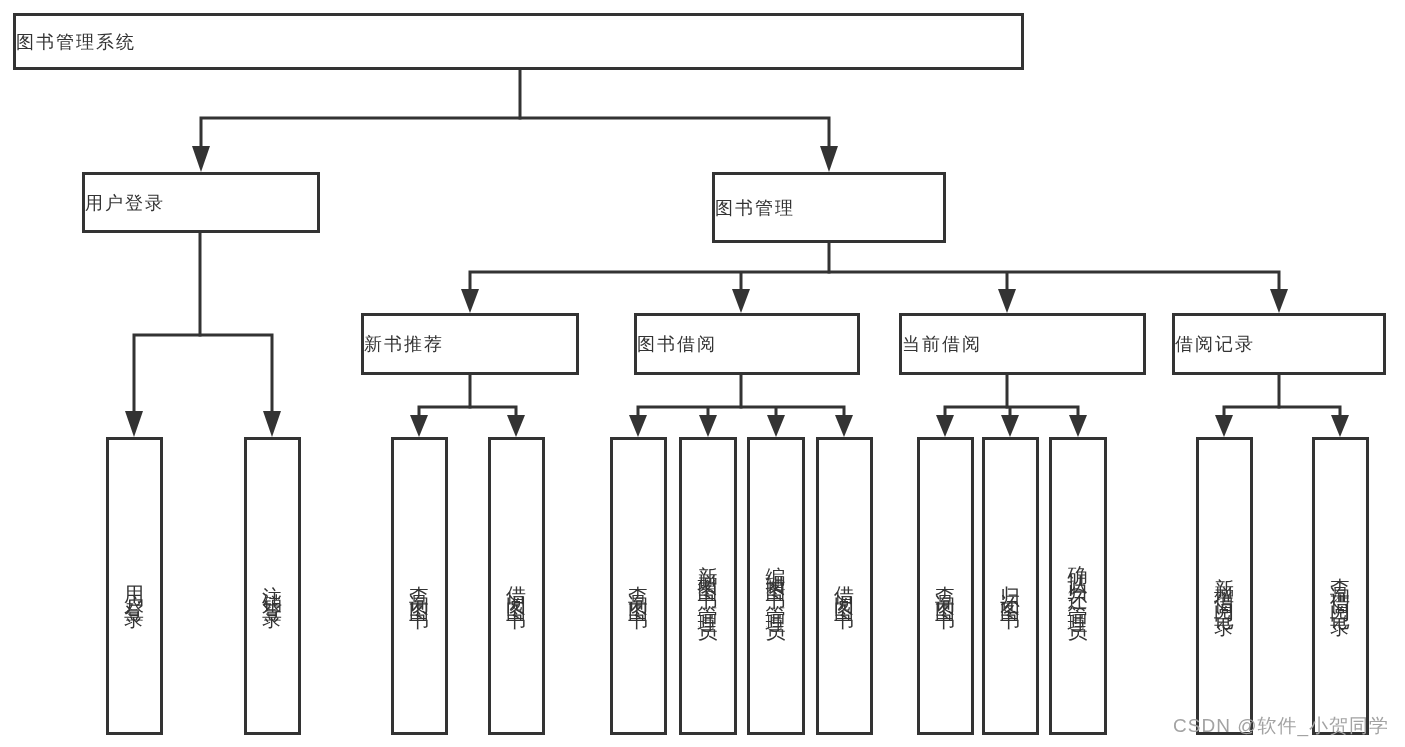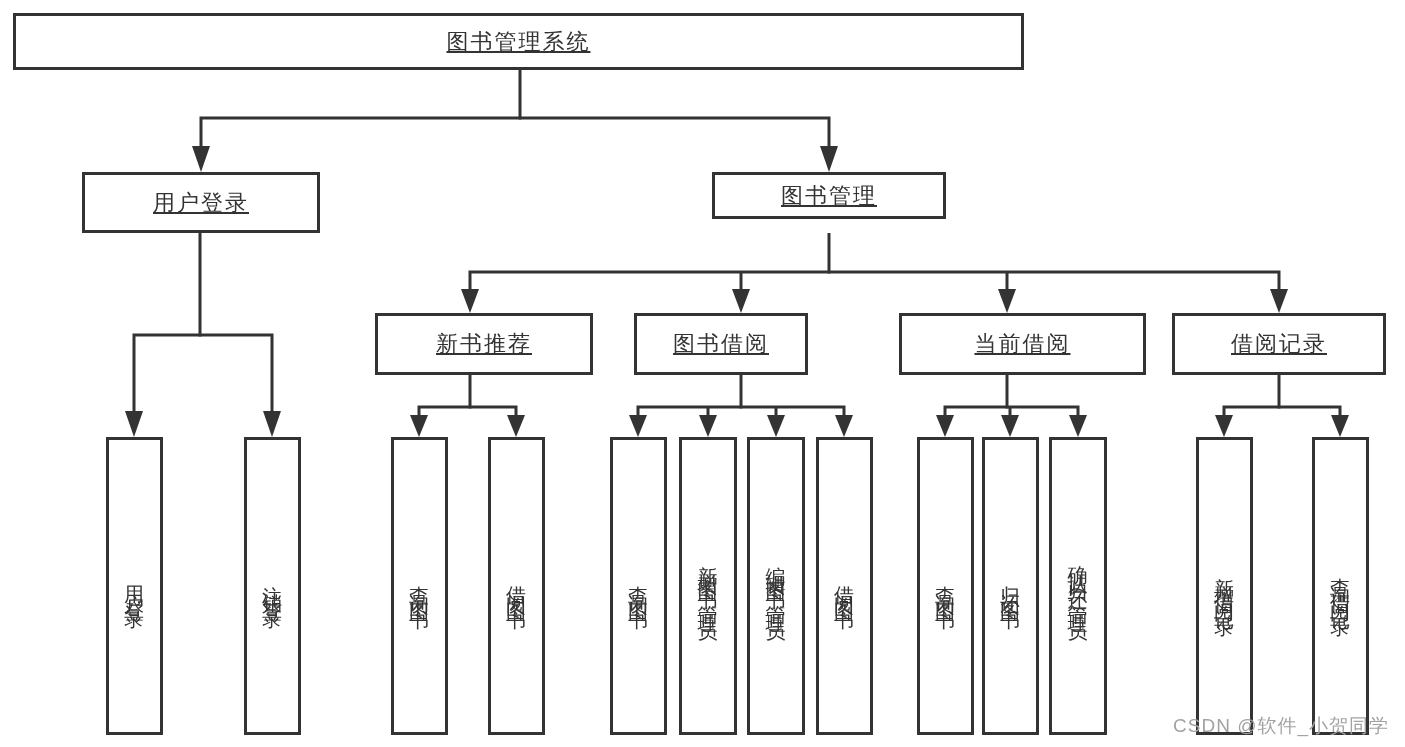--- a/index.html
+++ b/index.html
@@ -15,24 +15,23 @@
     background:var(--bg);
     overflow:hidden;
     font-family:"Liberation Sans", sans-serif;
   }
   #wires{position:absolute;left:0;top:0;width:1405px;height:747px;}
   .hnode{
     position:absolute;
     box-sizing:border-box;
     border:3px solid var(--line);
     background:#fff;
-    display:flex;align-items:center;justify-content:center;
-    font-size:22px;letter-spacing:2px;color:var(--ink);
+    display:flex;align-items:center;justify-content:flex-start;
+    font-size:18px;letter-spacing:2px;color:var(--ink);
     z-index:2;
-    text-decoration:underline;
   }
   .vnode{
     position:absolute;
     box-sizing:border-box;
     border:3px solid var(--line);
     background:#fff;
     display:flex;align-items:center;justify-content:center;
     z-index:2;
     width:57px;top:437px;height:298px;
   }
@@ -118,28 +117,28 @@
     </g>
   </svg>
 
   <div class="hnode" style="left:13px;top:13px;width:1011px;height:57px">
     <span>图书管理系统</span>
   </div>
 
   <div class="hnode" style="left:82px;top:172px;width:238px;height:61px">
     <span>用户登录</span>
   </div>
-  <div class="hnode" style="left:712px;top:172px;width:234px;height:47px">
+  <div class="hnode" style="left:712px;top:172px;width:234px;height:71px">
     <span>图书管理</span>
   </div>
 
-  <div class="hnode" style="left:375px;top:313px;width:218px;height:62px">
+  <div class="hnode" style="left:361px;top:313px;width:218px;height:62px">
     <span>新书推荐</span>
   </div>
-  <div class="hnode" style="left:634px;top:313px;width:174px;height:62px">
+  <div class="hnode" style="left:634px;top:313px;width:226px;height:62px">
     <span>图书借阅</span>
   </div>
   <div class="hnode" style="left:899px;top:313px;width:247px;height:62px">
     <span>当前借阅</span>
   </div>
   <div class="hnode" style="left:1172px;top:313px;width:214px;height:62px">
     <span>借阅记录</span>
   </div>
 
   <div class="vnode" style="left:106px">

